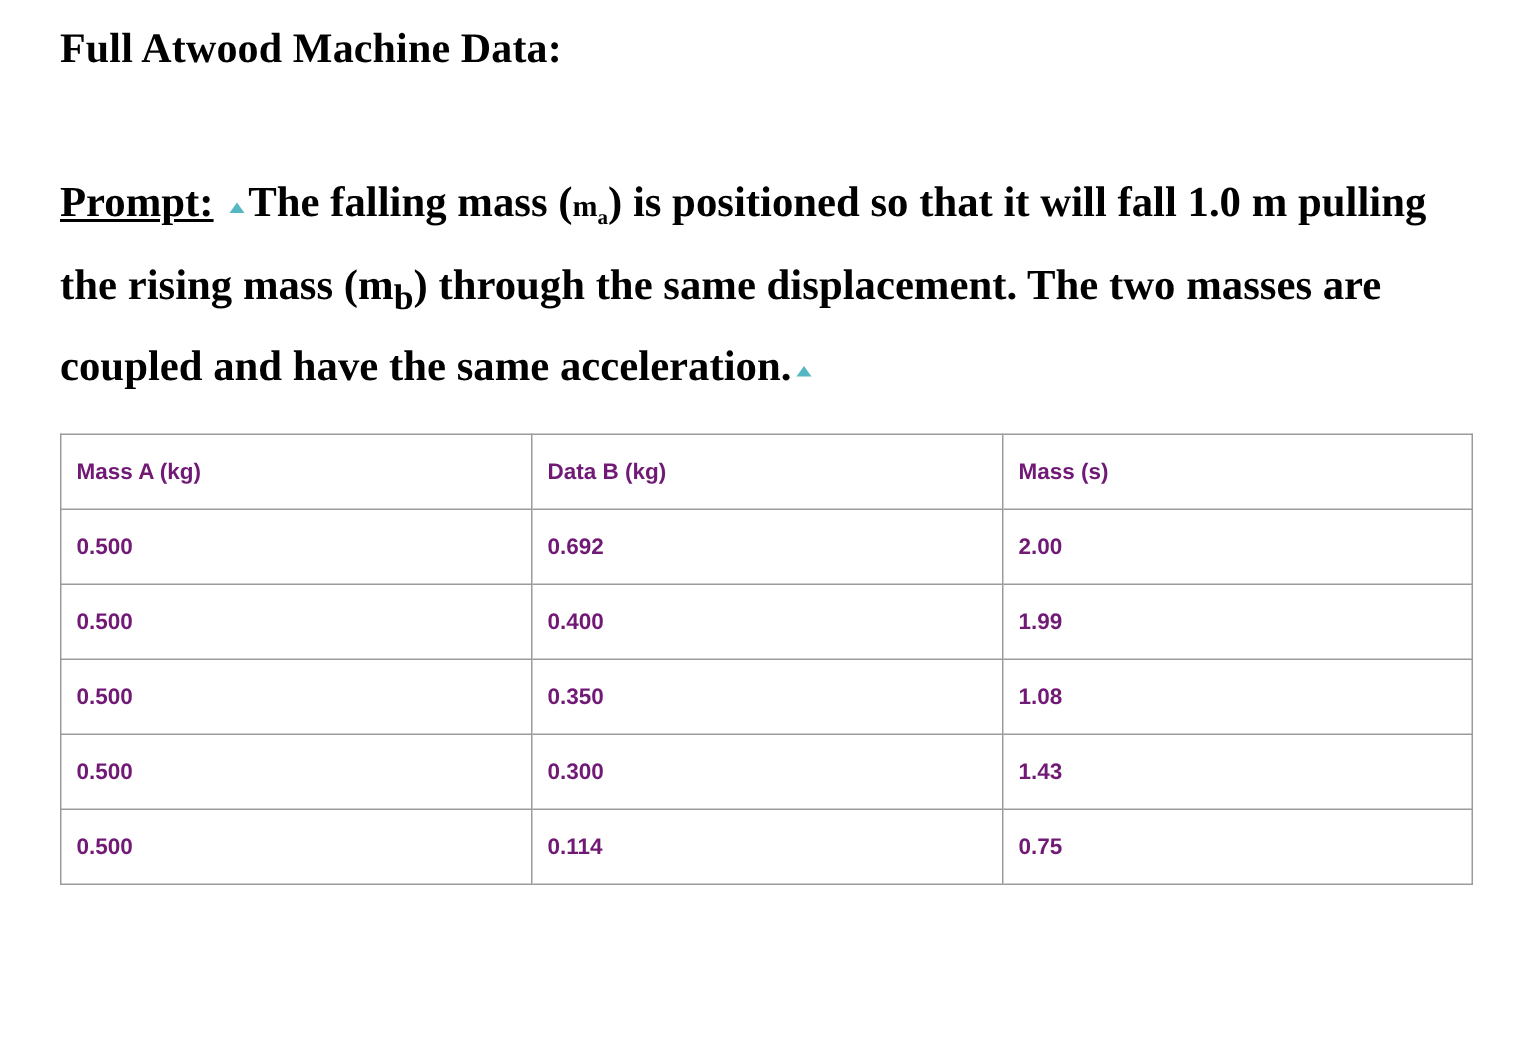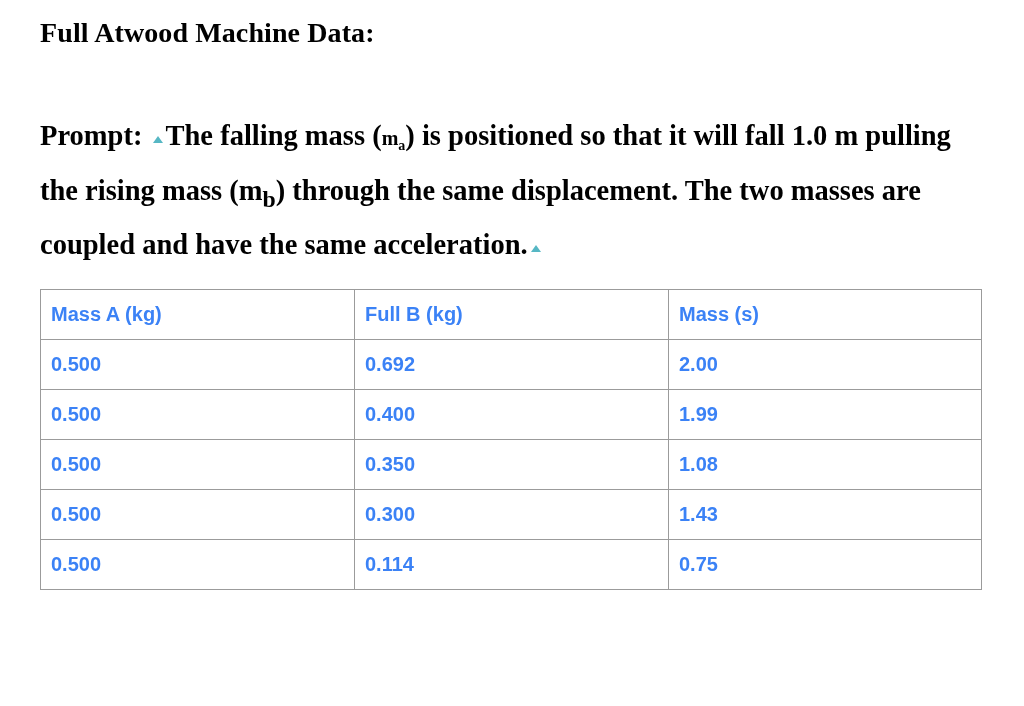--- a/index.html
+++ b/index.html
@@ -34,20 +34,21 @@
   }
   .prompt-para {
     font-family: "Liberation Serif", serif;
     font-weight: bold;
     font-size: 28.5px;
     line-height: 45px;
     margin: 0;
     max-width: 930px;
   }
   .prompt-label {
+    text-decoration: underline;
   }
   .sub {
     font-size: 20px;
     vertical-align: baseline;
   }
   .sub sub {
     font-size: 14px;
   }
   .tri-mark {
     display: inline-block;
@@ -64,25 +65,25 @@
   table.data-table {
     border-collapse: collapse;
     width: 941px;
     margin-top: 22px;
     table-layout: fixed;
   }
   table.data-table td {
     border: 1px solid #9b9b9b;
     font-family: "Liberation Sans", sans-serif;
     font-weight: bold;
-    font-size: 20px;
+    font-size: 15px;
     padding: 12px 0 12px 10px;
     height: 25px;
     vertical-align: middle;
-    color: #3b82f6;
+    color: #701a75;
   }
   table.data-table tr.header-row td {
     font-family: "Liberation Sans", sans-serif;
     font-weight: bold;
   }
   col.c1 { width: 314px; }
   col.c2 { width: 314px; }
   col.c3 { width: 313px; }
 </style>
 </head>
@@ -100,21 +101,21 @@
 
   <table class="data-table">
     <colgroup>
       <col class="c1">
       <col class="c2">
       <col class="c3">
     </colgroup>
     <tbody>
       <tr class="header-row">
         <td>Mass A (kg)</td>
-        <td>Full B (kg)</td>
+        <td>Data B (kg)</td>
         <td>Mass (s)</td>
       </tr>
       <tr>
         <td>0.500</td>
         <td>0.692</td>
         <td>2.00</td>
       </tr>
       <tr>
         <td>0.500</td>
         <td>0.400</td>

